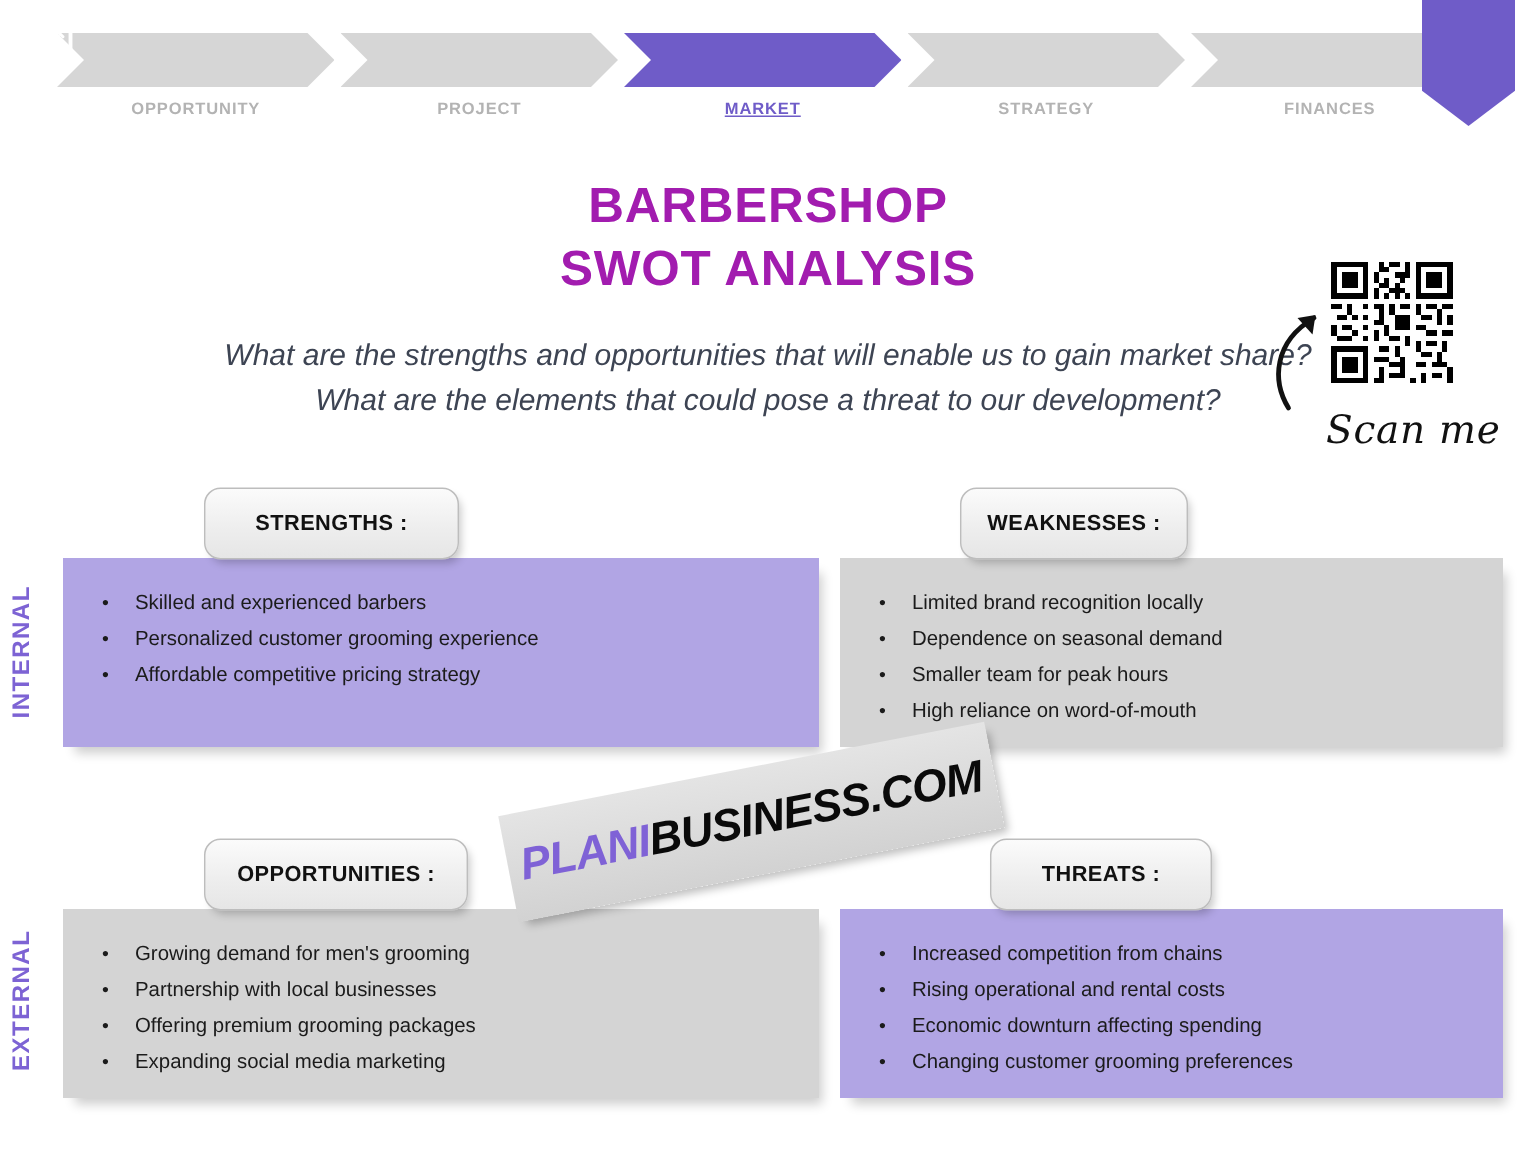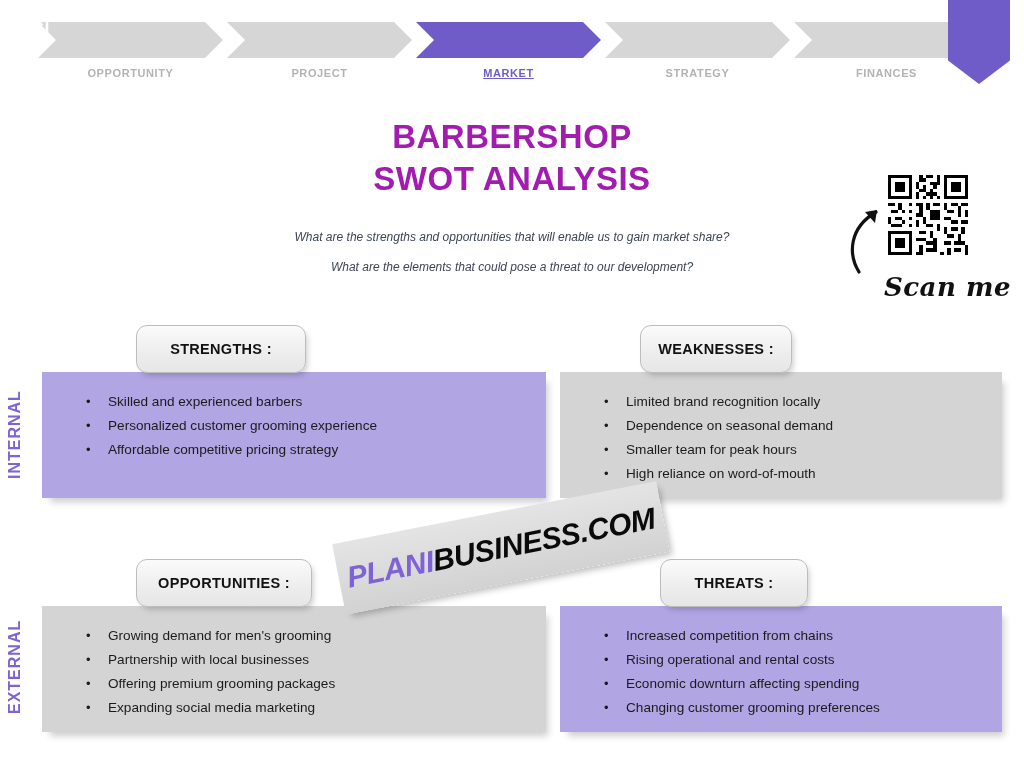--- a/index.html
+++ b/index.html
@@ -79,21 +79,21 @@
     text-align: center;
   }
   .doc-title {
     font-size: 33px;
     font-weight: bold;
     color: #a21caf;
     letter-spacing: 0.5px;
     line-height: 42px;
   }
   .subtitle {
-    font-size: 12px;
+    font-size: 20px;
     font-style: italic;
     color: #3d4453;
     line-height: 30px;
   }
   .subtitle.first { margin-top: 22px; }
 
   
   .qr-wrap {
     position: absolute;
     top: 166px;
@@ -111,21 +111,21 @@
     left: 846px;
     width: 42px;
     height: 78px;
   }
   .scan-me {
     position: absolute;
     top: 272px;
     left: 884px;
     font-family: "DejaVu Serif", serif;
     font-style: italic;
-    font-weight: bold;
+    font-weight: normal;
     font-size: 26px;
     color: #111111;
     letter-spacing: 0.5px;
   }
 
   
   .axis-label {
     position: absolute;
     left: 6px;
     width: 28px;
@@ -144,21 +144,21 @@
   .quad {
     position: absolute;
     box-shadow: 5px 7px 7px -3px rgba(0,0,0,0.20);
   }
   .quad.purple { background: #b1a5e4; }
   .quad.grey   { background: #d4d4d4; }
 
   .quad-list {
     list-style: none;
     margin: 0;
-    padding: 18px 16px 0 40px;
+    padding: 18px 16px 0 22px;
   }
   .quad-list li {
     position: relative;
     font-size: 13.6px;
     color: #1b1b1b;
     line-height: 24px;
     padding-left: 26px;
     white-space: nowrap;
   }
   .quad-list li::before {

